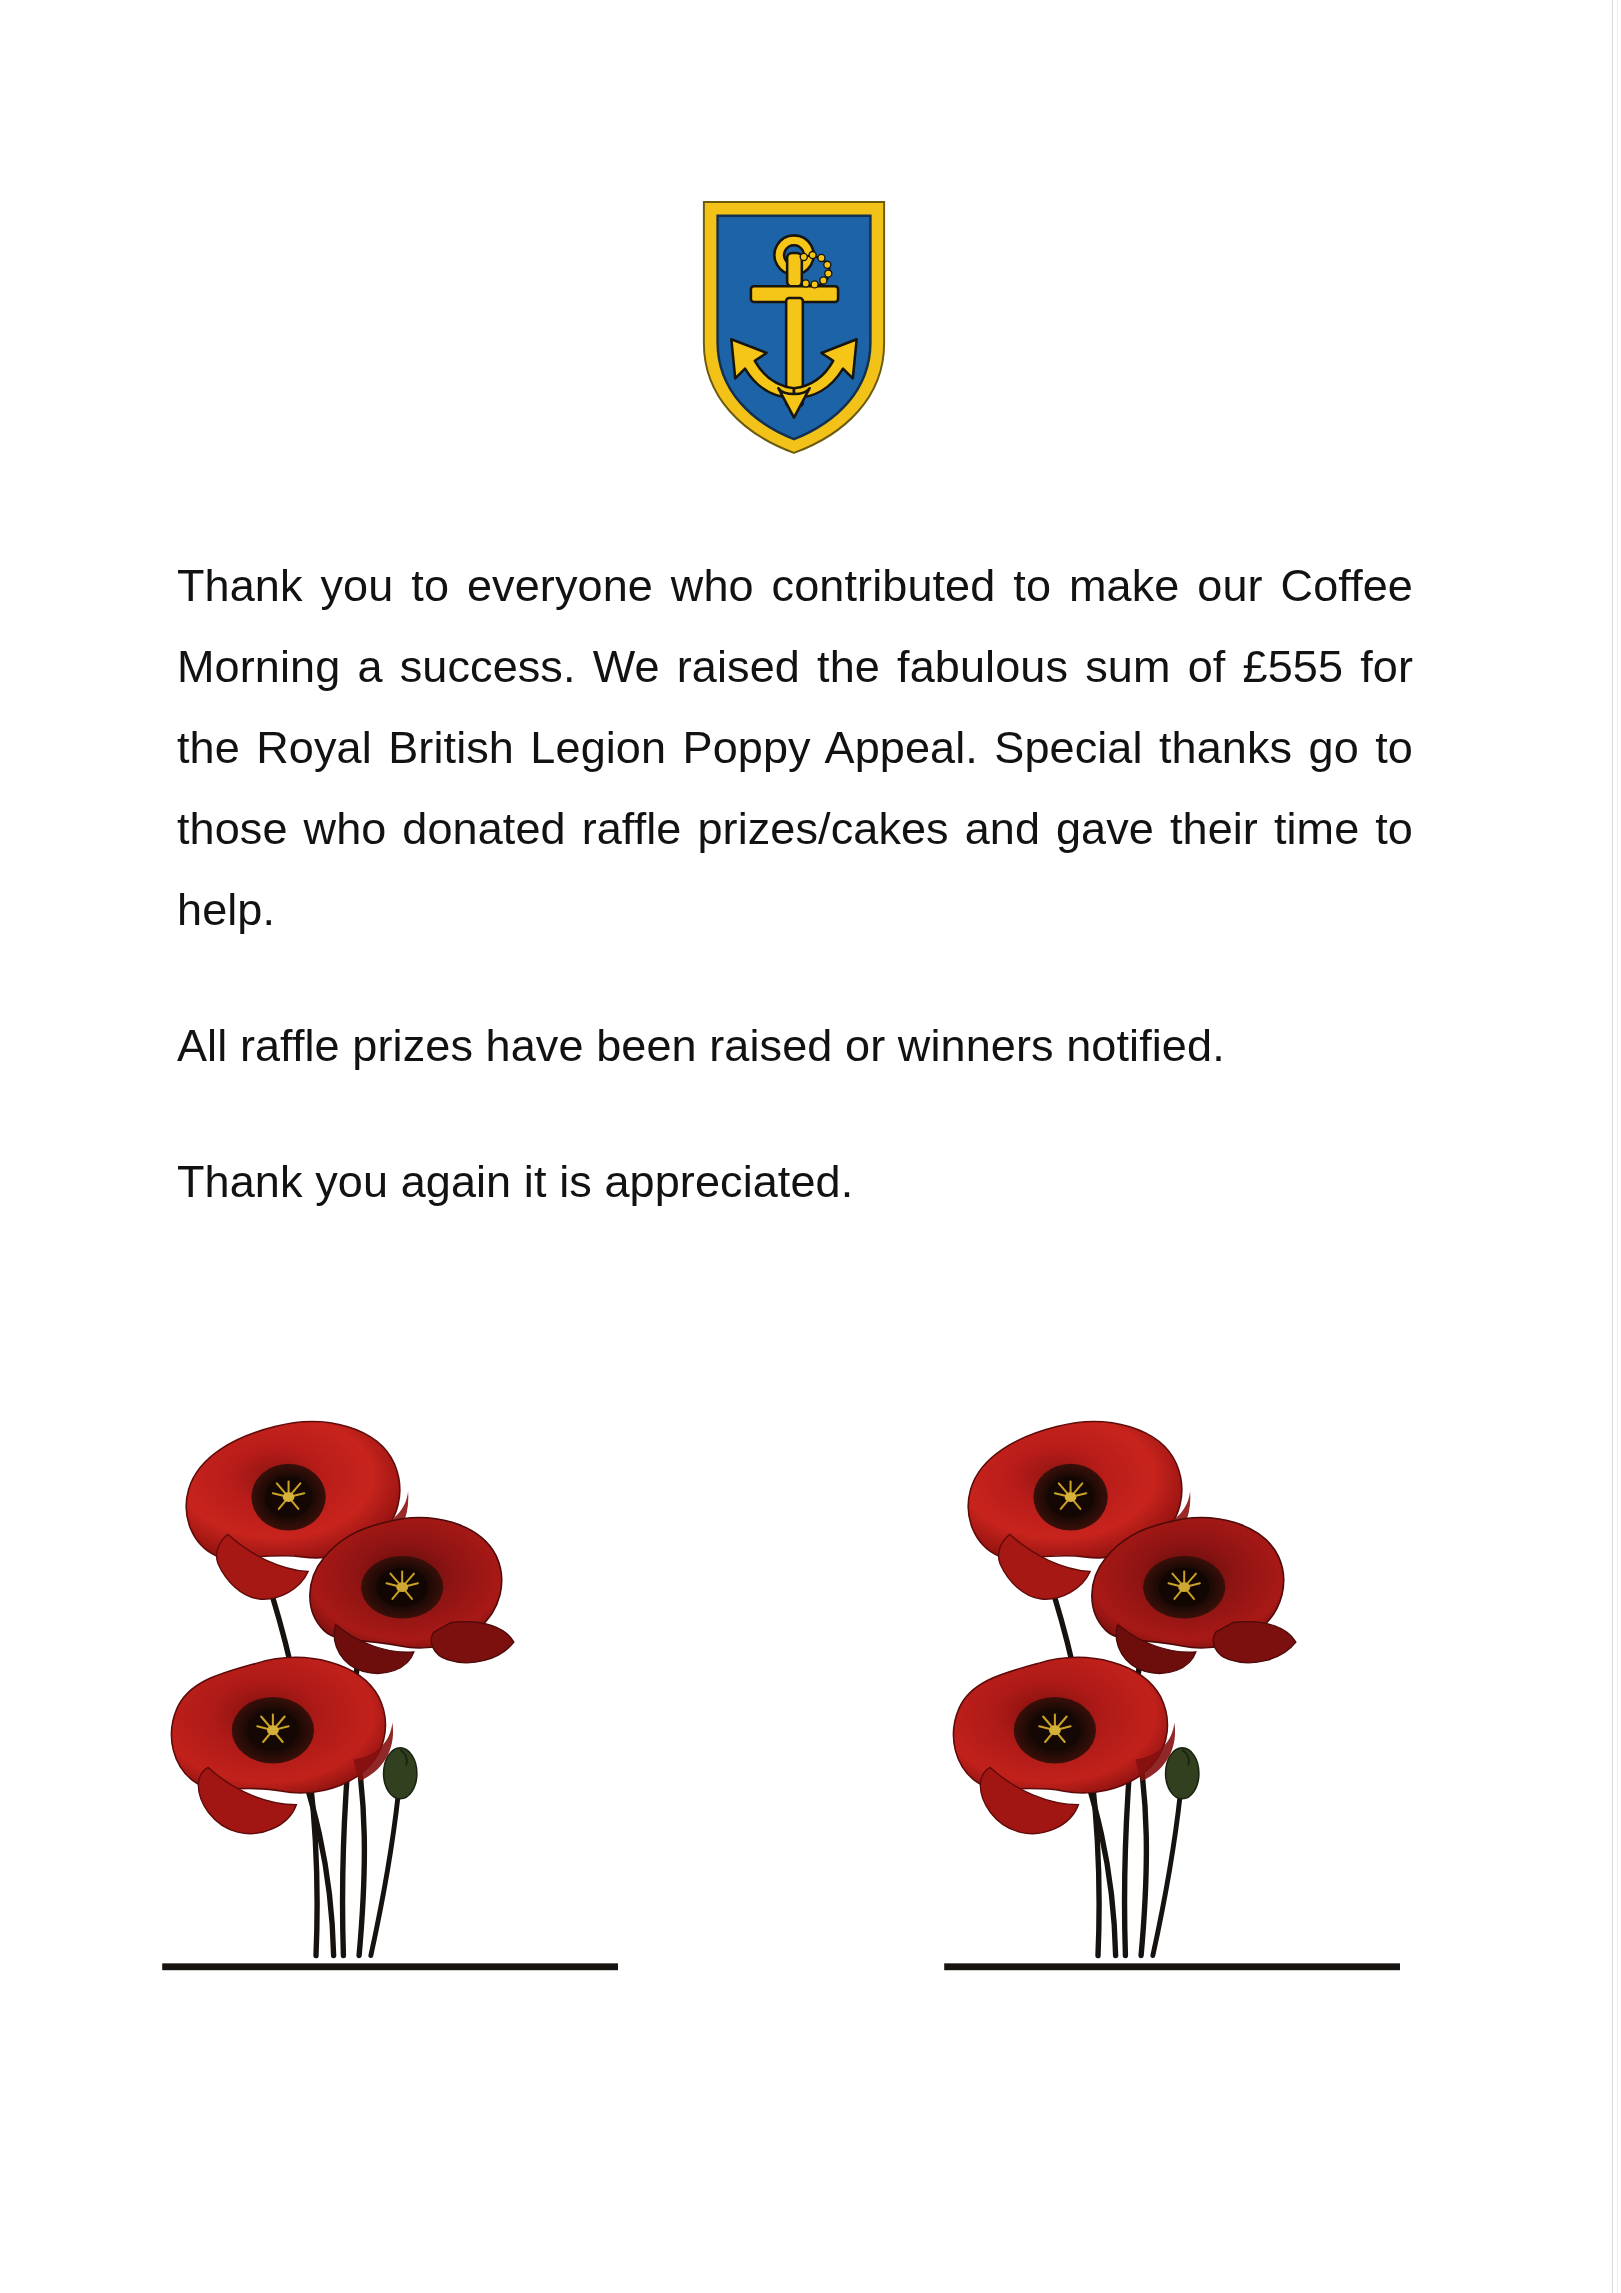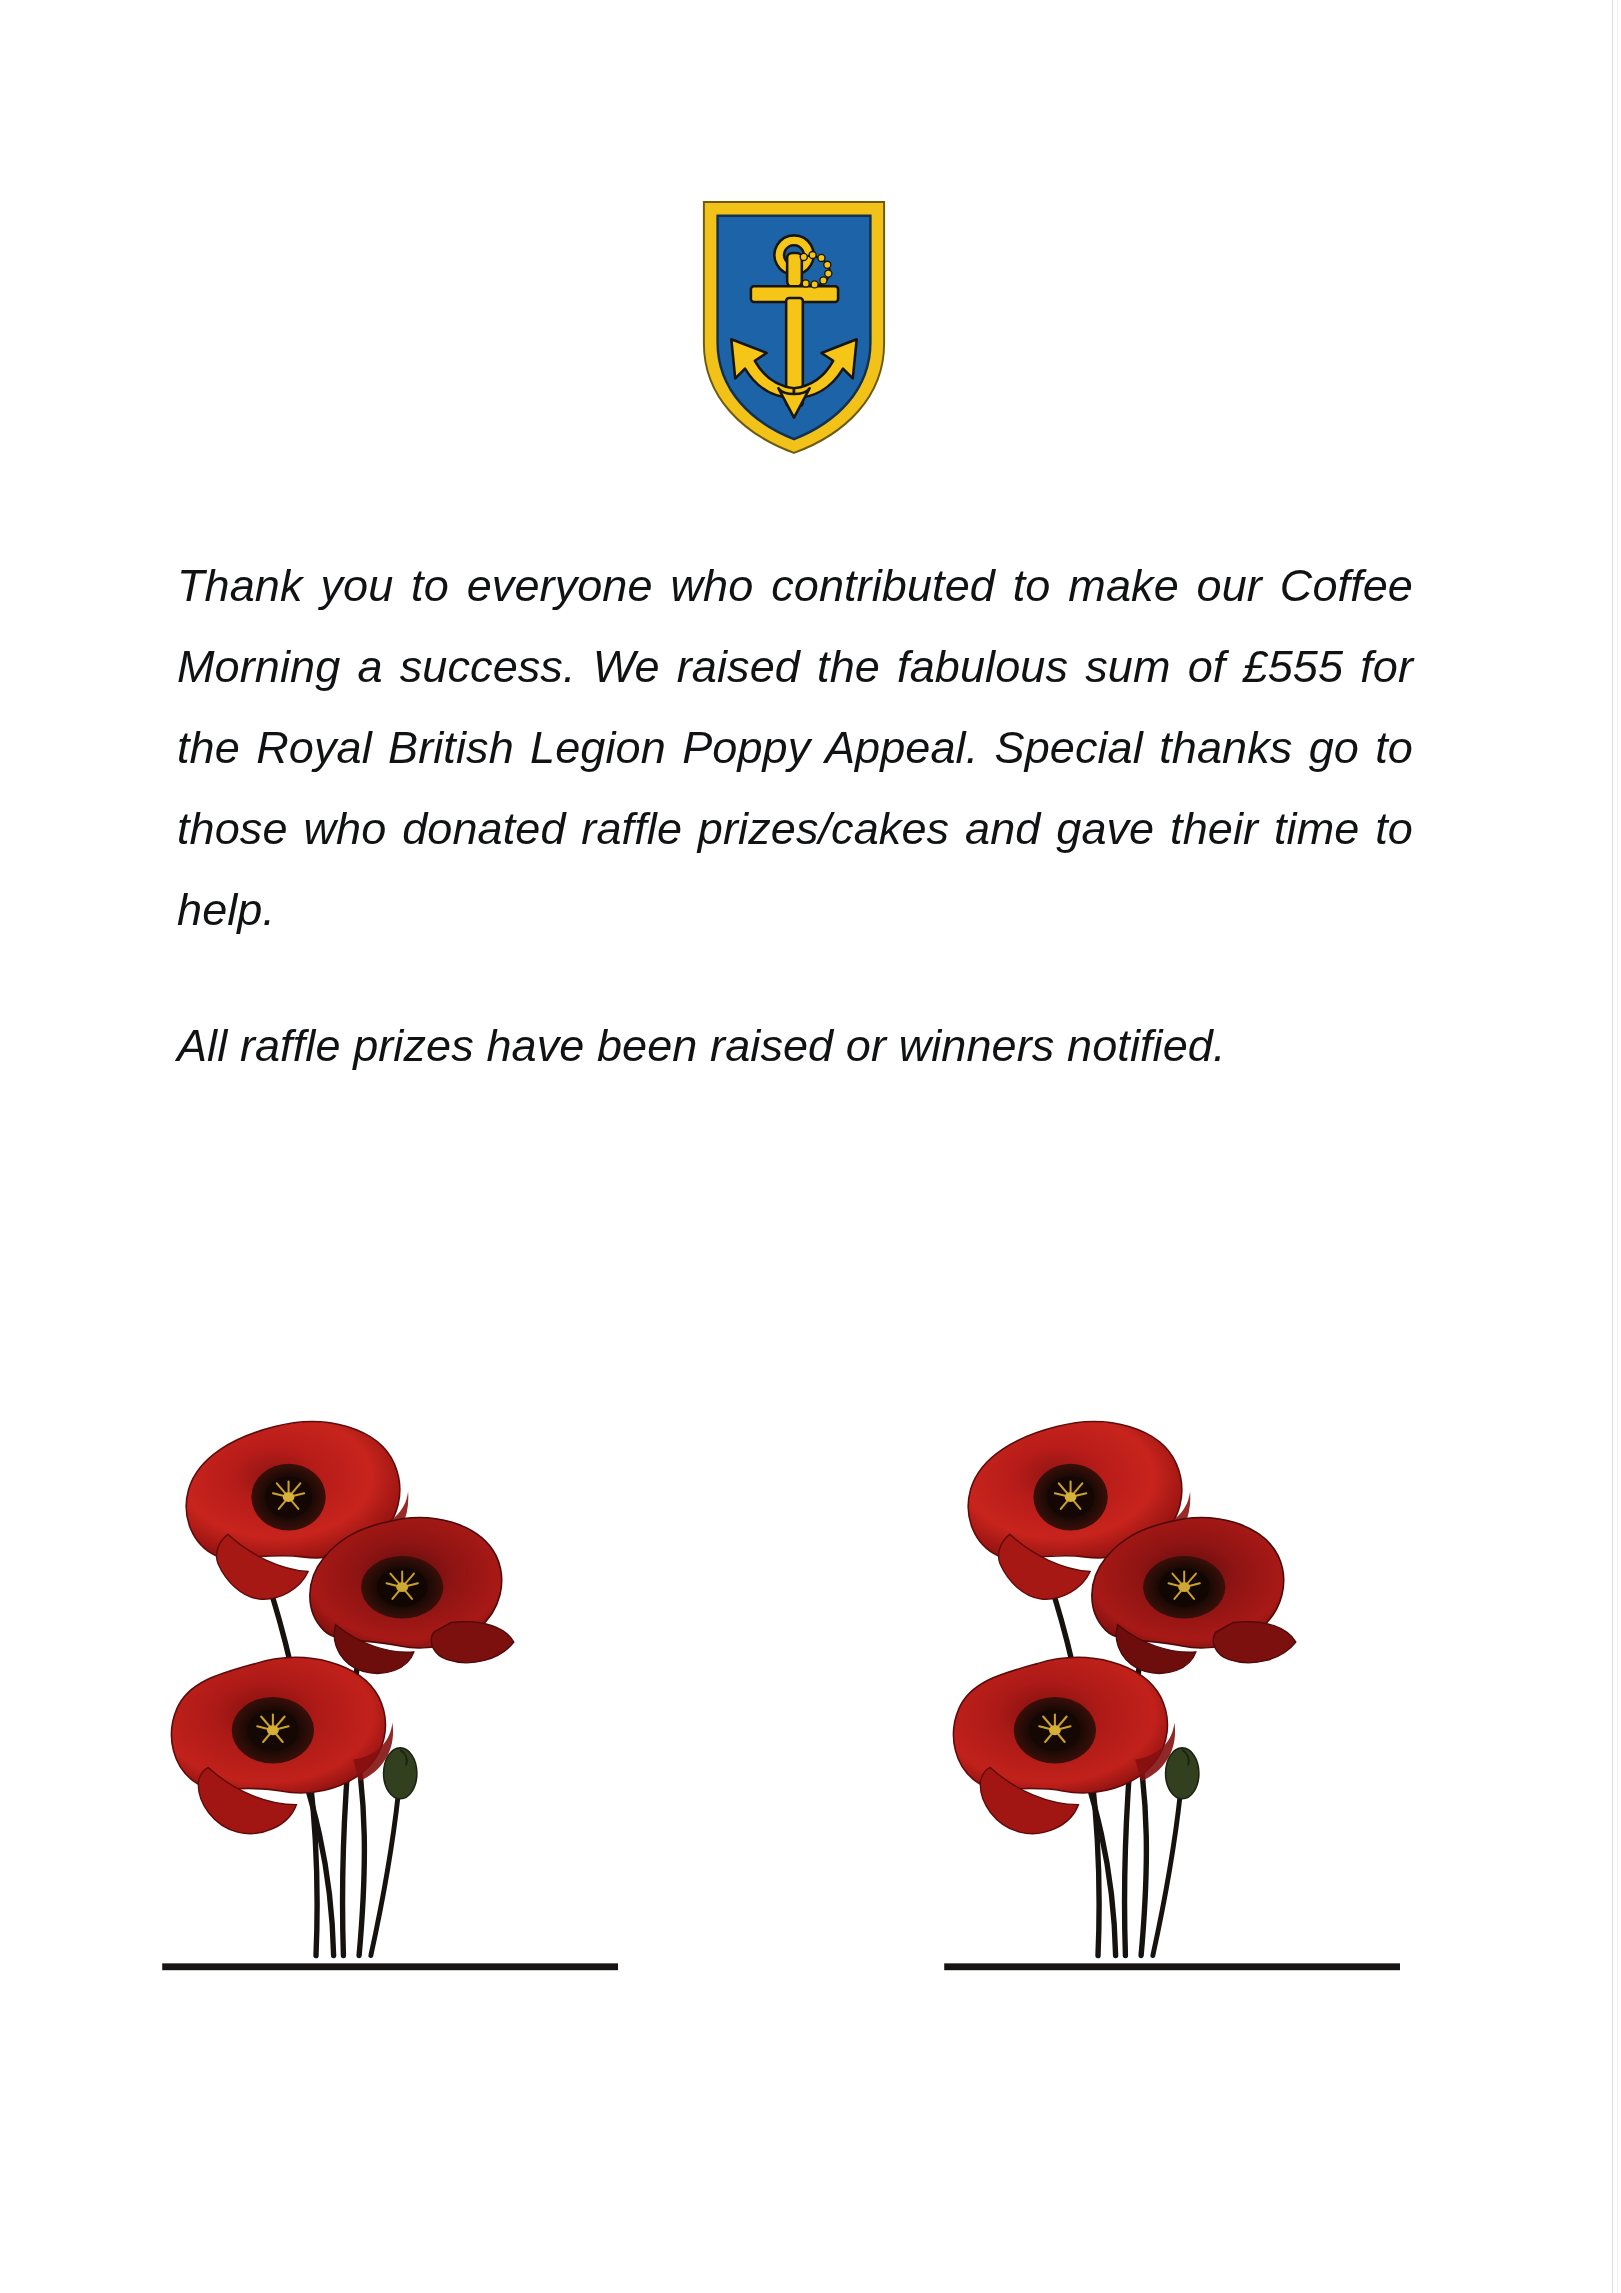--- a/index.html
+++ b/index.html
@@ -55,21 +55,20 @@
     width: 1236px;
   }
   .para {
     margin: 0 0 55px 0;
     font-size: 45px;
     line-height: 81px;
     color: #111213;
     text-align: justify;
     text-justify: inter-word;
     letter-spacing: 0.1px;
-    font-style: italic;
   }
   .para:last-child { margin-bottom: 0; }
   .para.no-justify { text-align: left; }
 
   
   .poppy-cluster {
     position: absolute;
     width: 461px;
     height: 573px;
   }
@@ -128,20 +127,21 @@
         <circle cx="110" cy="89" r="3.6"></circle>
       </g>
     </svg>
   </div>
 
   <div class="letter">
     <p class="para">Thank you to everyone who contributed to make our Coffee Morning a success. We raised the fabulous sum of £555 for the Royal British Legion Poppy Appeal. Special thanks go to those who donated raffle prizes/cakes and gave their time to help.</p>
 
     <p class="para">All raffle prizes have been raised or winners notified.</p>
 
+    <p class="para no-justify">Thank you again it is appreciated.</p>
   </div>
 
   <div class="poppy-cluster left">
     <svg viewBox="0 0 470 585" xmlns="http://www.w3.org/2000/svg">
       <defs>
         <radialGradient id="pgA1" cx="42%" cy="40%" r="62%">
           <stop offset="0%" stop-color="#8d1512"></stop>
           <stop offset="34%" stop-color="#b81c19"></stop>
           <stop offset="72%" stop-color="#c8241d"></stop>
           <stop offset="100%" stop-color="#981411"></stop>

